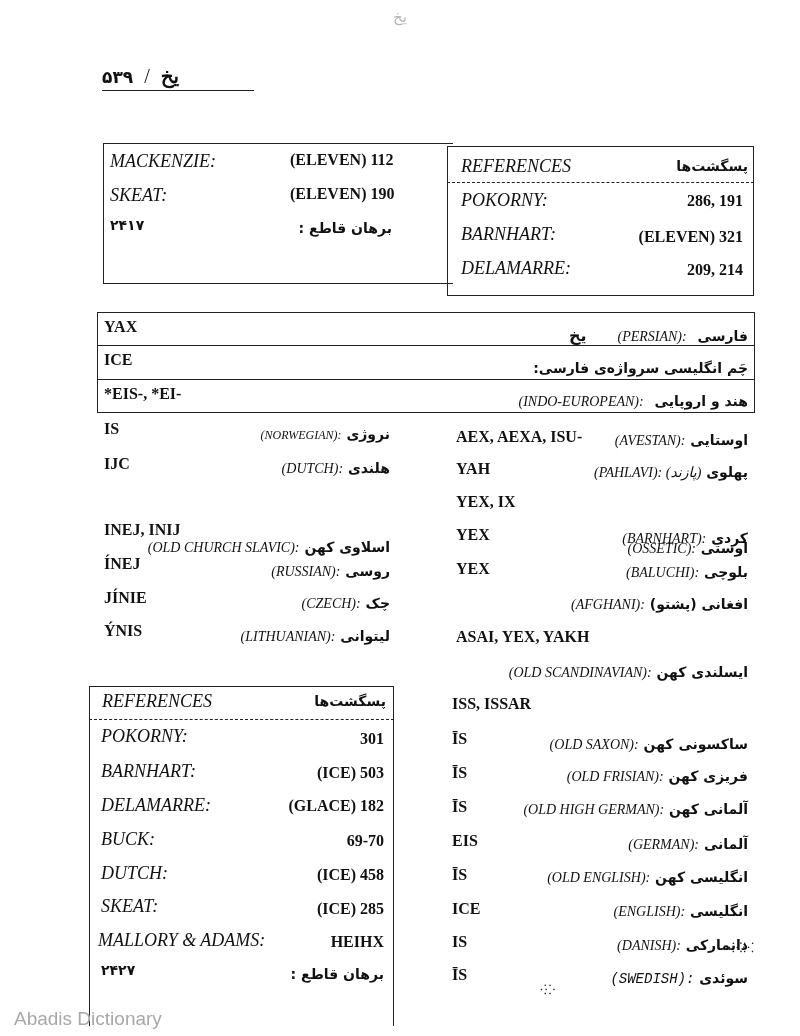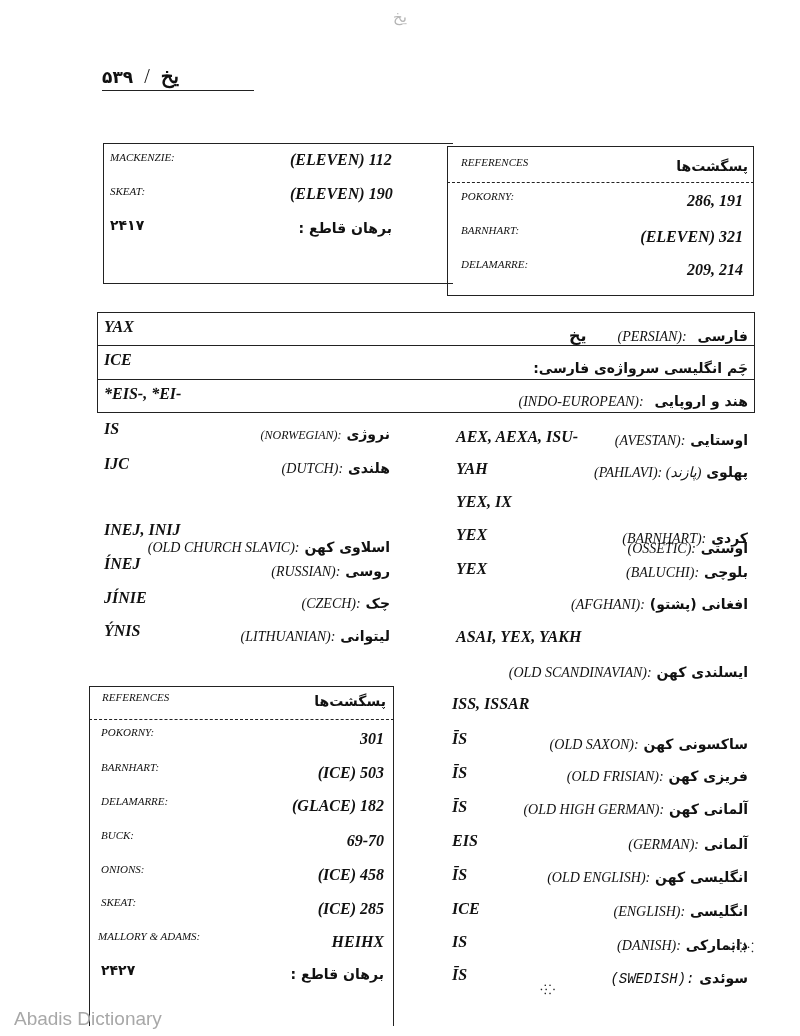--- a/index.html
+++ b/index.html
@@ -5,22 +5,22 @@
   html, body { margin: 0; padding: 0; }
   body {
     width: 800px; height: 1036px; background: #ffffff; position: relative; overflow: hidden;
     font-family: "Liberation Serif", serif; color: #111;
   }
   .abs { position: absolute; }
   .top-word { left: 0; width: 800px; top: 8px; text-align: center; color: #b5b5b5; font-family: "DejaVu Sans", sans-serif; font-size: 15px; }
   .page-head { left: 102px; top: 64px; width: 152px; border-bottom: 1.5px solid #222; font-size: 20px; font-weight: bold; direction: rtl; text-align: left; padding-bottom: 2px; }
   .page-head span { display: inline-block; }
   .box { position: absolute; border: 1.6px solid #222; box-sizing: border-box; }
-  .it { font-style: italic; font-size: 11px; }
-  .bd { font-weight: bold; font-size: 16px; font-style: italic; }
+  .it { font-style: italic; font-size: 18px; }
+  .bd { font-weight: bold; font-size: 16px; }
   .fa { font-family: "DejaVu Sans", sans-serif; font-weight: bold; font-size: 14px; direction: rtl; }
   .dash { position: absolute; height: 0; border-top: 1.6px dashed #222; }
   .row { position: absolute; white-space: nowrap; }
   .watermark { left: 14px; top: 1008px; color: #a8a8a8; font-family: "Liberation Sans", sans-serif; font-size: 19px; }
   .strip-line { position: absolute; height: 0; border-top: 1.6px solid #222; }
   .speck { position: absolute; color: #222; font-size: 13px; letter-spacing: -2px; }
 </style>
 </head>
 <body>
 
@@ -148,21 +148,21 @@
 <div class="row fa" style="right:414px;top:693px;">پسگشت‌ها</div>
 
 <div class="row it" style="left:101px;top:726px;">POKORNY:</div>
 <div class="row bd" style="right:416px;top:730px;">301</div>
 <div class="row it" style="left:101px;top:761px;">BARNHART:</div>
 <div class="row bd" style="right:416px;top:764px;">(ICE) 503</div>
 <div class="row it" style="left:101px;top:795px;">DELAMARRE:</div>
 <div class="row bd" style="right:416px;top:797px;">(GLACE) 182</div>
 <div class="row it" style="left:101px;top:829px;">BUCK:</div>
 <div class="row bd" style="right:416px;top:832px;">69-70</div>
-<div class="row it" style="left:101px;top:863px;">ONIONS:</div>
+<div class="row it" style="left:101px;top:863px;">DUTCH:</div>
 <div class="row bd" style="right:416px;top:866px;">(ICE) 458</div>
 <div class="row it" style="left:101px;top:896px;">SKEAT:</div>
 <div class="row bd" style="right:416px;top:900px;">(ICE) 285</div>
 <div class="row it" style="left:98px;top:930px;">MALLORY &amp; ADAMS:</div>
 <div class="row bd" style="right:416px;top:933px;">HEIHX</div>
 <div class="row fa" style="left:101px;top:962px;">۲۴۲۷</div>
 <div class="row fa" style="right:416px;top:966px;">برهان قاطع :</div>
 
 <div class="abs watermark">Abadis Dictionary</div>
 

